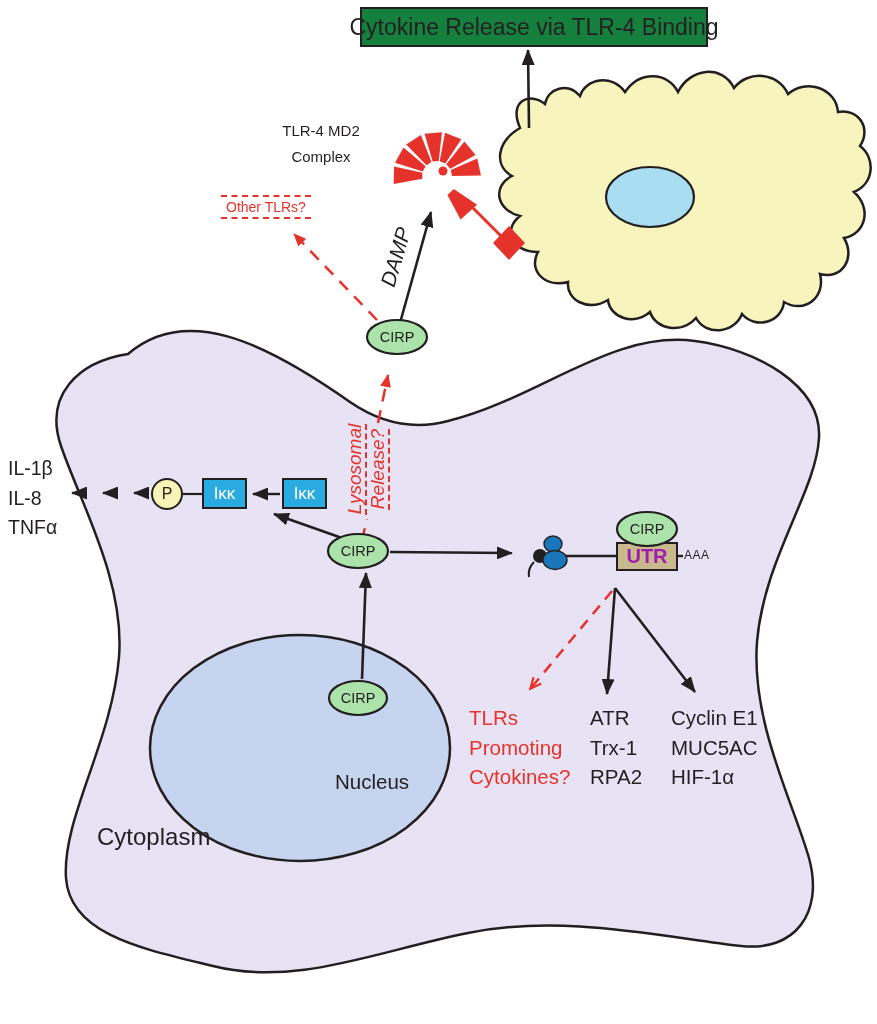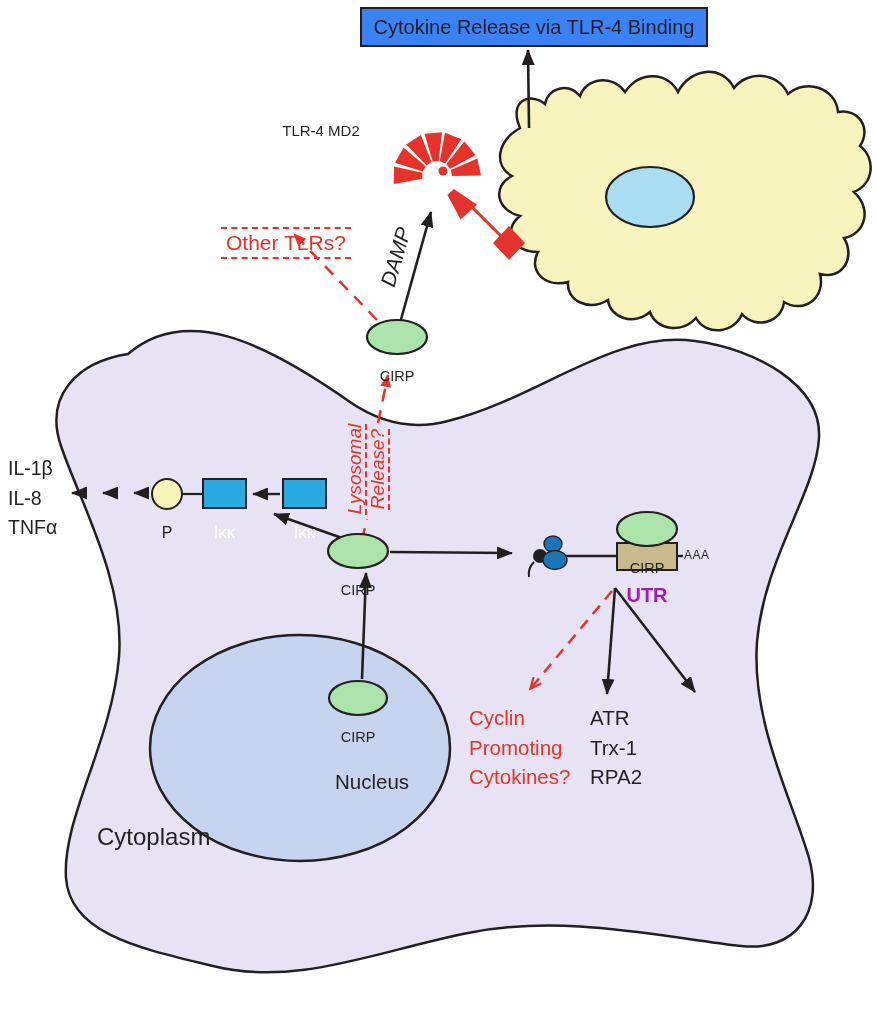--- a/index.html
+++ b/index.html
@@ -1,29 +1,29 @@
 <!DOCTYPE html>
 <html><head>
 <meta charset="utf-8">
 <style>
   html,body{margin:0;padding:0;background:#ffffff;}
   .stage{position:relative;width:877px;height:1024px;overflow:hidden;
          font-family:"Liberation Sans",sans-serif;color:#231f20;}
   .stage svg{position:absolute;left:0;top:0;}
   .t{position:absolute;white-space:nowrap;}
   .title-box{display:flex;align-items:center;justify-content:center;
-    border:2.5px solid #231f20;background:#3b82f6;font-size:20px;}
+    border:2.5px solid #231f20;background:#15803d;font-size:23px;}
   .ctr{text-align:center;}
   .red{color:#e5322b;}
   .ital{font-style:italic;}
   .q-frame{border-top:2.5px dashed #e5322b;border-bottom:2.5px dashed #e5322b;
-    padding:2px 5px;font-size:21px;margin-top:32px;}
+    padding:2px 5px;font-size:14px;}
   .dash-under{text-decoration:underline dashed;text-decoration-thickness:2px;
     text-underline-offset:4px;}
-  .boxed-label{display:flex;align-items:center;justify-content:center;margin-top:39px;}
+  .boxed-label{display:flex;align-items:center;justify-content:center;}
   .small-cap{font-size:14.5px;}
   .col3 div{line-height:29.5px;}
 </style>
 </head>
 <body>
 
 <div class="stage">
 
 <svg width="877" height="1024" viewBox="0 0 877 1024">
   <defs>
@@ -102,20 +102,21 @@
   <ellipse cx="397" cy="337" rx="30" ry="17" fill="#abe3ab" stroke="#231f20" stroke-width="2.2"></ellipse>
   <ellipse cx="358" cy="551" rx="30" ry="17" fill="#abe3ab" stroke="#231f20" stroke-width="2.2"></ellipse>
   <ellipse cx="358" cy="698" rx="29" ry="17" fill="#abe3ab" stroke="#231f20" stroke-width="2.2"></ellipse>
   <ellipse cx="647" cy="529" rx="30" ry="17" fill="#abe3ab" stroke="#231f20" stroke-width="2.2"></ellipse>
 </svg>
 
 <div class="t title-box" style="left:360px;top:7px;width:344px;height:36px;">Cytokine Release via TLR-4 Binding</div>
 
 <div class="t ctr" style="left:251px;top:118px;width:140px;font-size:15px;line-height:26px;">
   <div>TLR-4 MD2</div>
+  <div>Complex</div>
 </div>
 
 <div class="t red q-frame" style="left:221px;top:195px;">Other TLRs?</div>
 
 <div class="t red ctr ital" style="left:318px;top:446px;width:96px;font-size:19px;line-height:23px;transform:rotate(-90deg);">
   <div class="dash-under">Lysosomal</div>
   <div class="dash-under">Release?</div>
 </div>
 
 <div class="t ital ctr" style="left:358px;top:245px;width:76px;font-size:21px;transform:rotate(-74deg);">DAMP</div>
@@ -136,25 +137,30 @@
 <div class="t boxed-label small-cap" style="left:328px;top:681px;width:60px;height:34px;">CIRP</div>
 <div class="t boxed-label small-cap" style="left:617px;top:512px;width:60px;height:34px;">CIRP</div>
 
 <div class="t boxed-label" style="left:617px;top:543px;width:60px;height:27px;font-size:20px;font-weight:600;color:#a21caf;">UTR</div>
 <div class="t" style="left:684px;top:548px;font-size:12px;letter-spacing:.5px;">AAA</div>
 
 <div class="t" style="left:335px;top:770px;font-size:20.5px;">Nucleus</div>
 <div class="t" style="left:97px;top:823px;font-size:24px;">Cytoplasm</div>
 
 <div class="t red col3" style="left:469px;top:703px;font-size:20.5px;">
-  <div>Cyclin</div>
+  <div>TLRs</div>
   <div>Promoting</div>
   <div>Cytokines?</div>
 </div>
 
 <div class="t col3" style="left:590px;top:703px;font-size:20.5px;">
   <div>ATR</div>
   <div>Trx-1</div>
   <div>RPA2</div>
 </div>
 
+<div class="t col3" style="left:671px;top:703px;font-size:20.5px;">
+  <div>Cyclin E1</div>
+  <div>MUC5AC</div>
+  <div>HIF-1α</div>
+</div>
 
 </div>
 
 </body></html>

